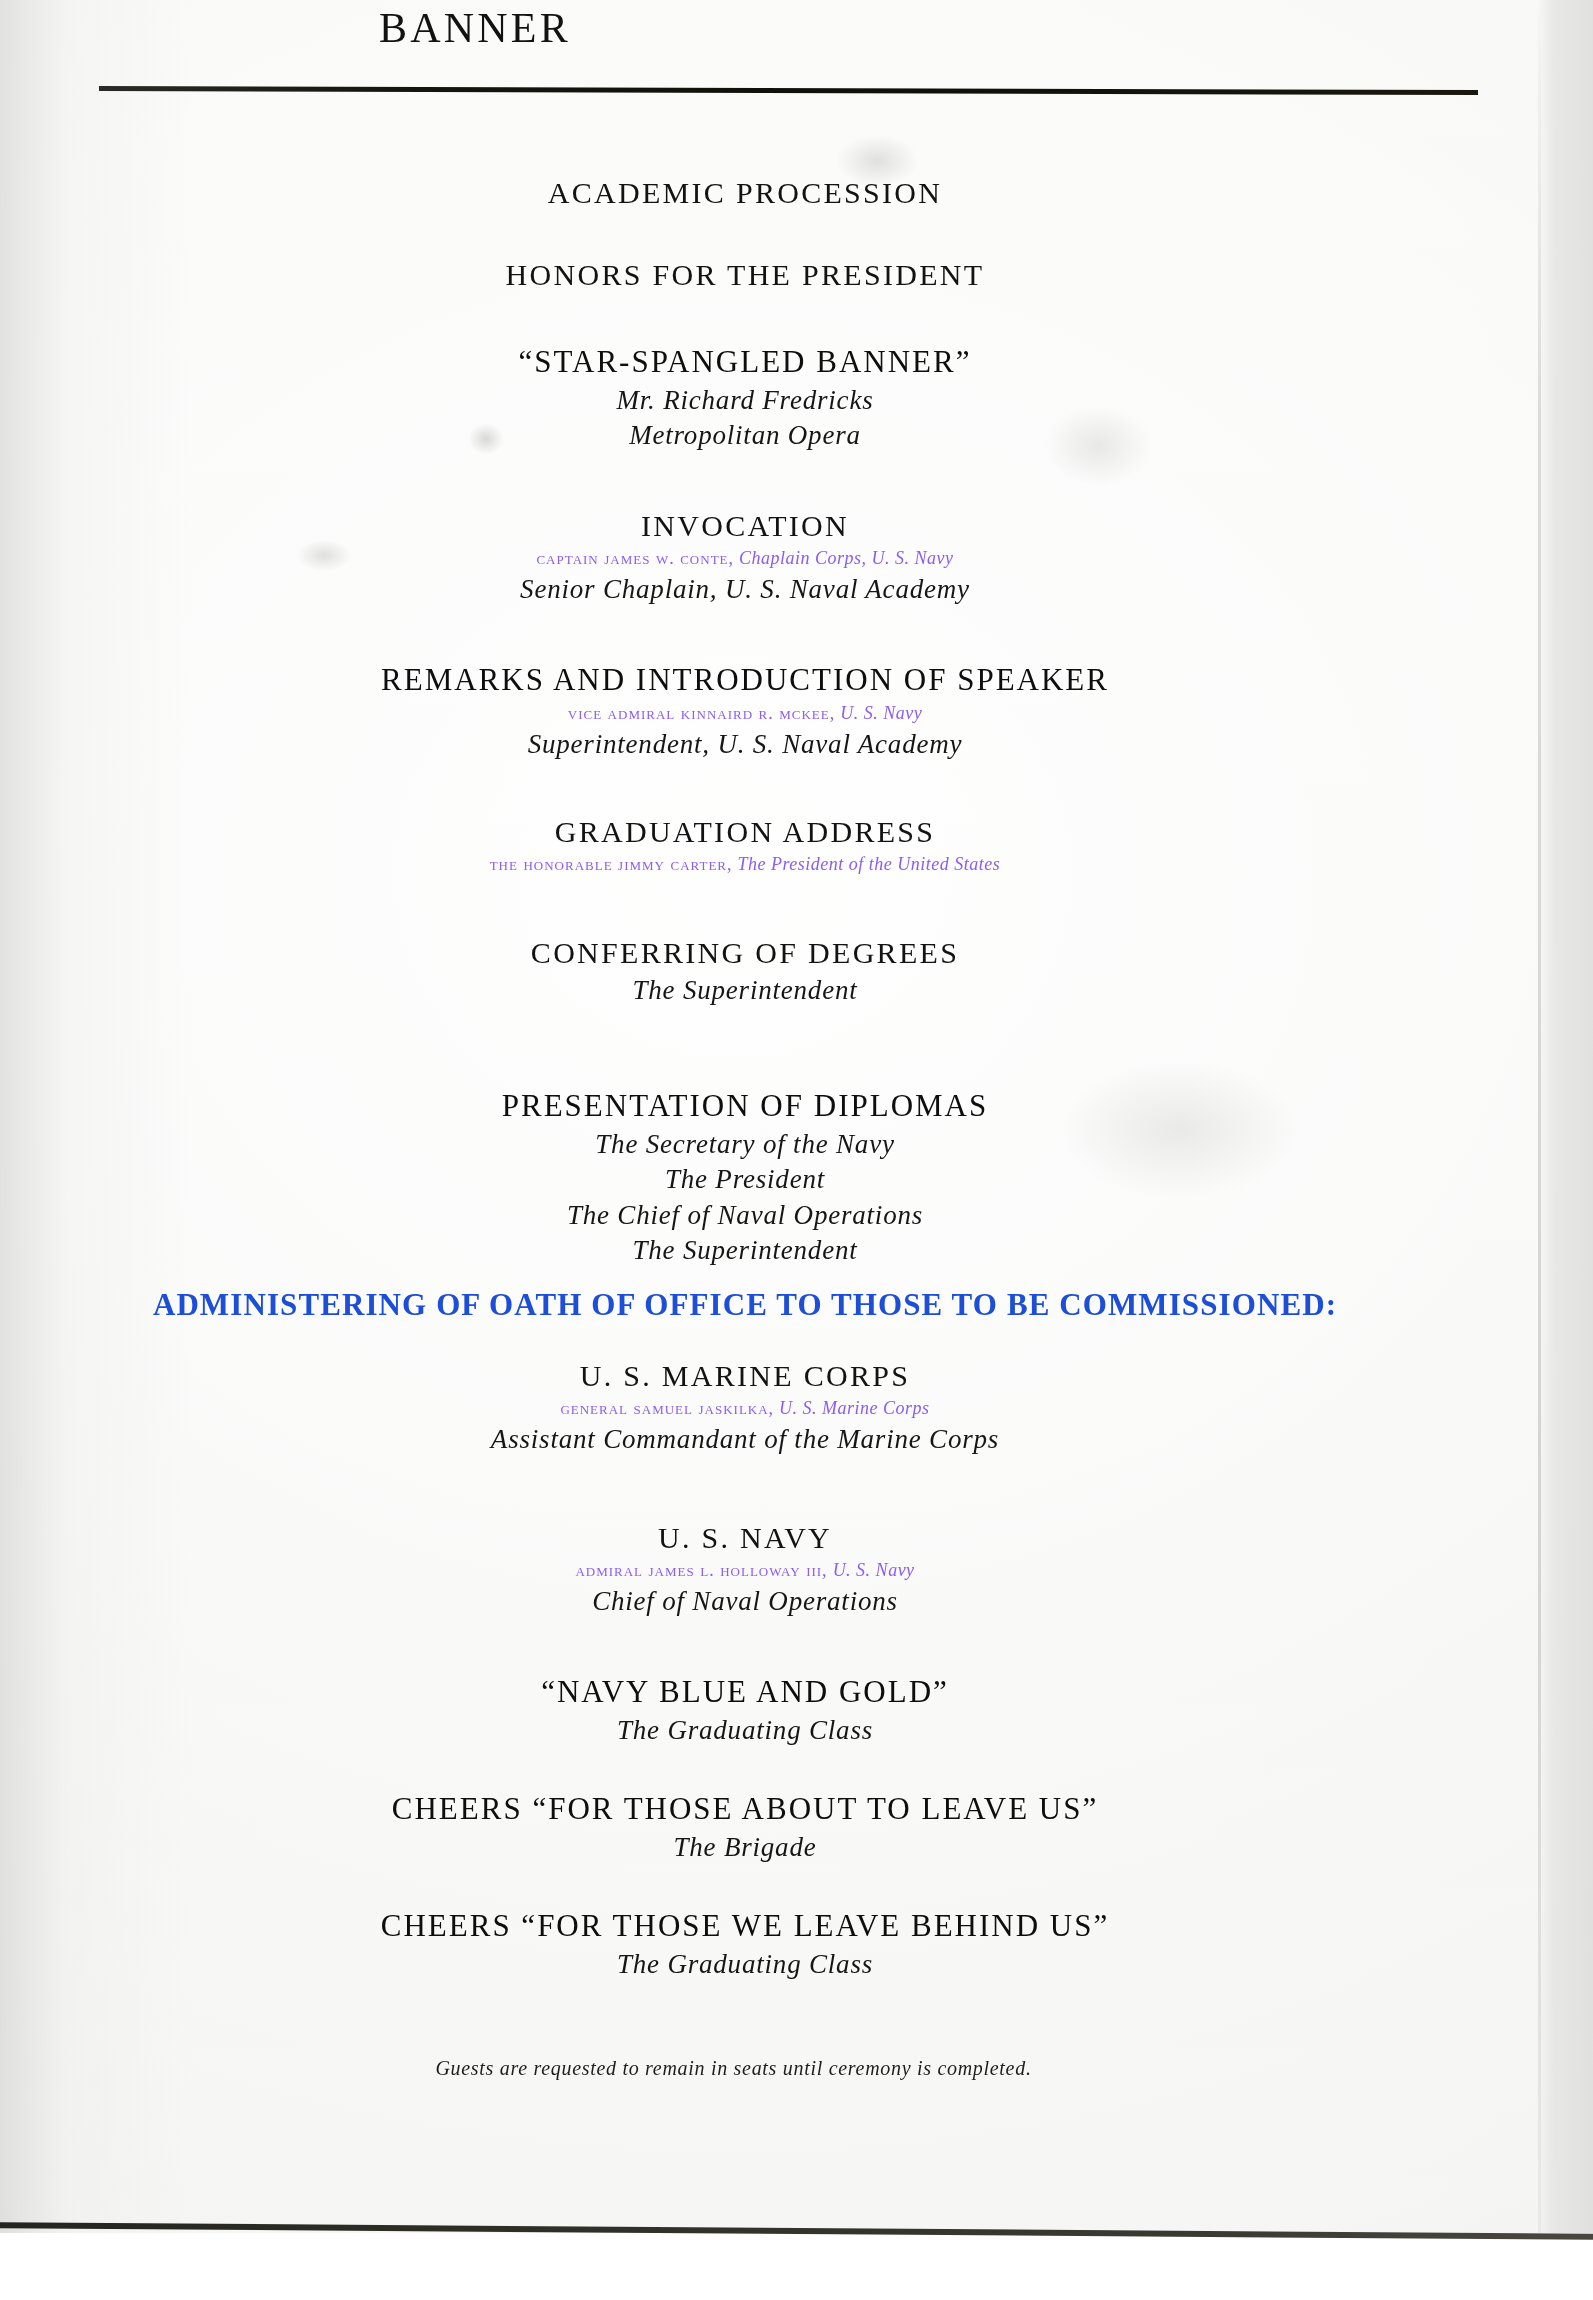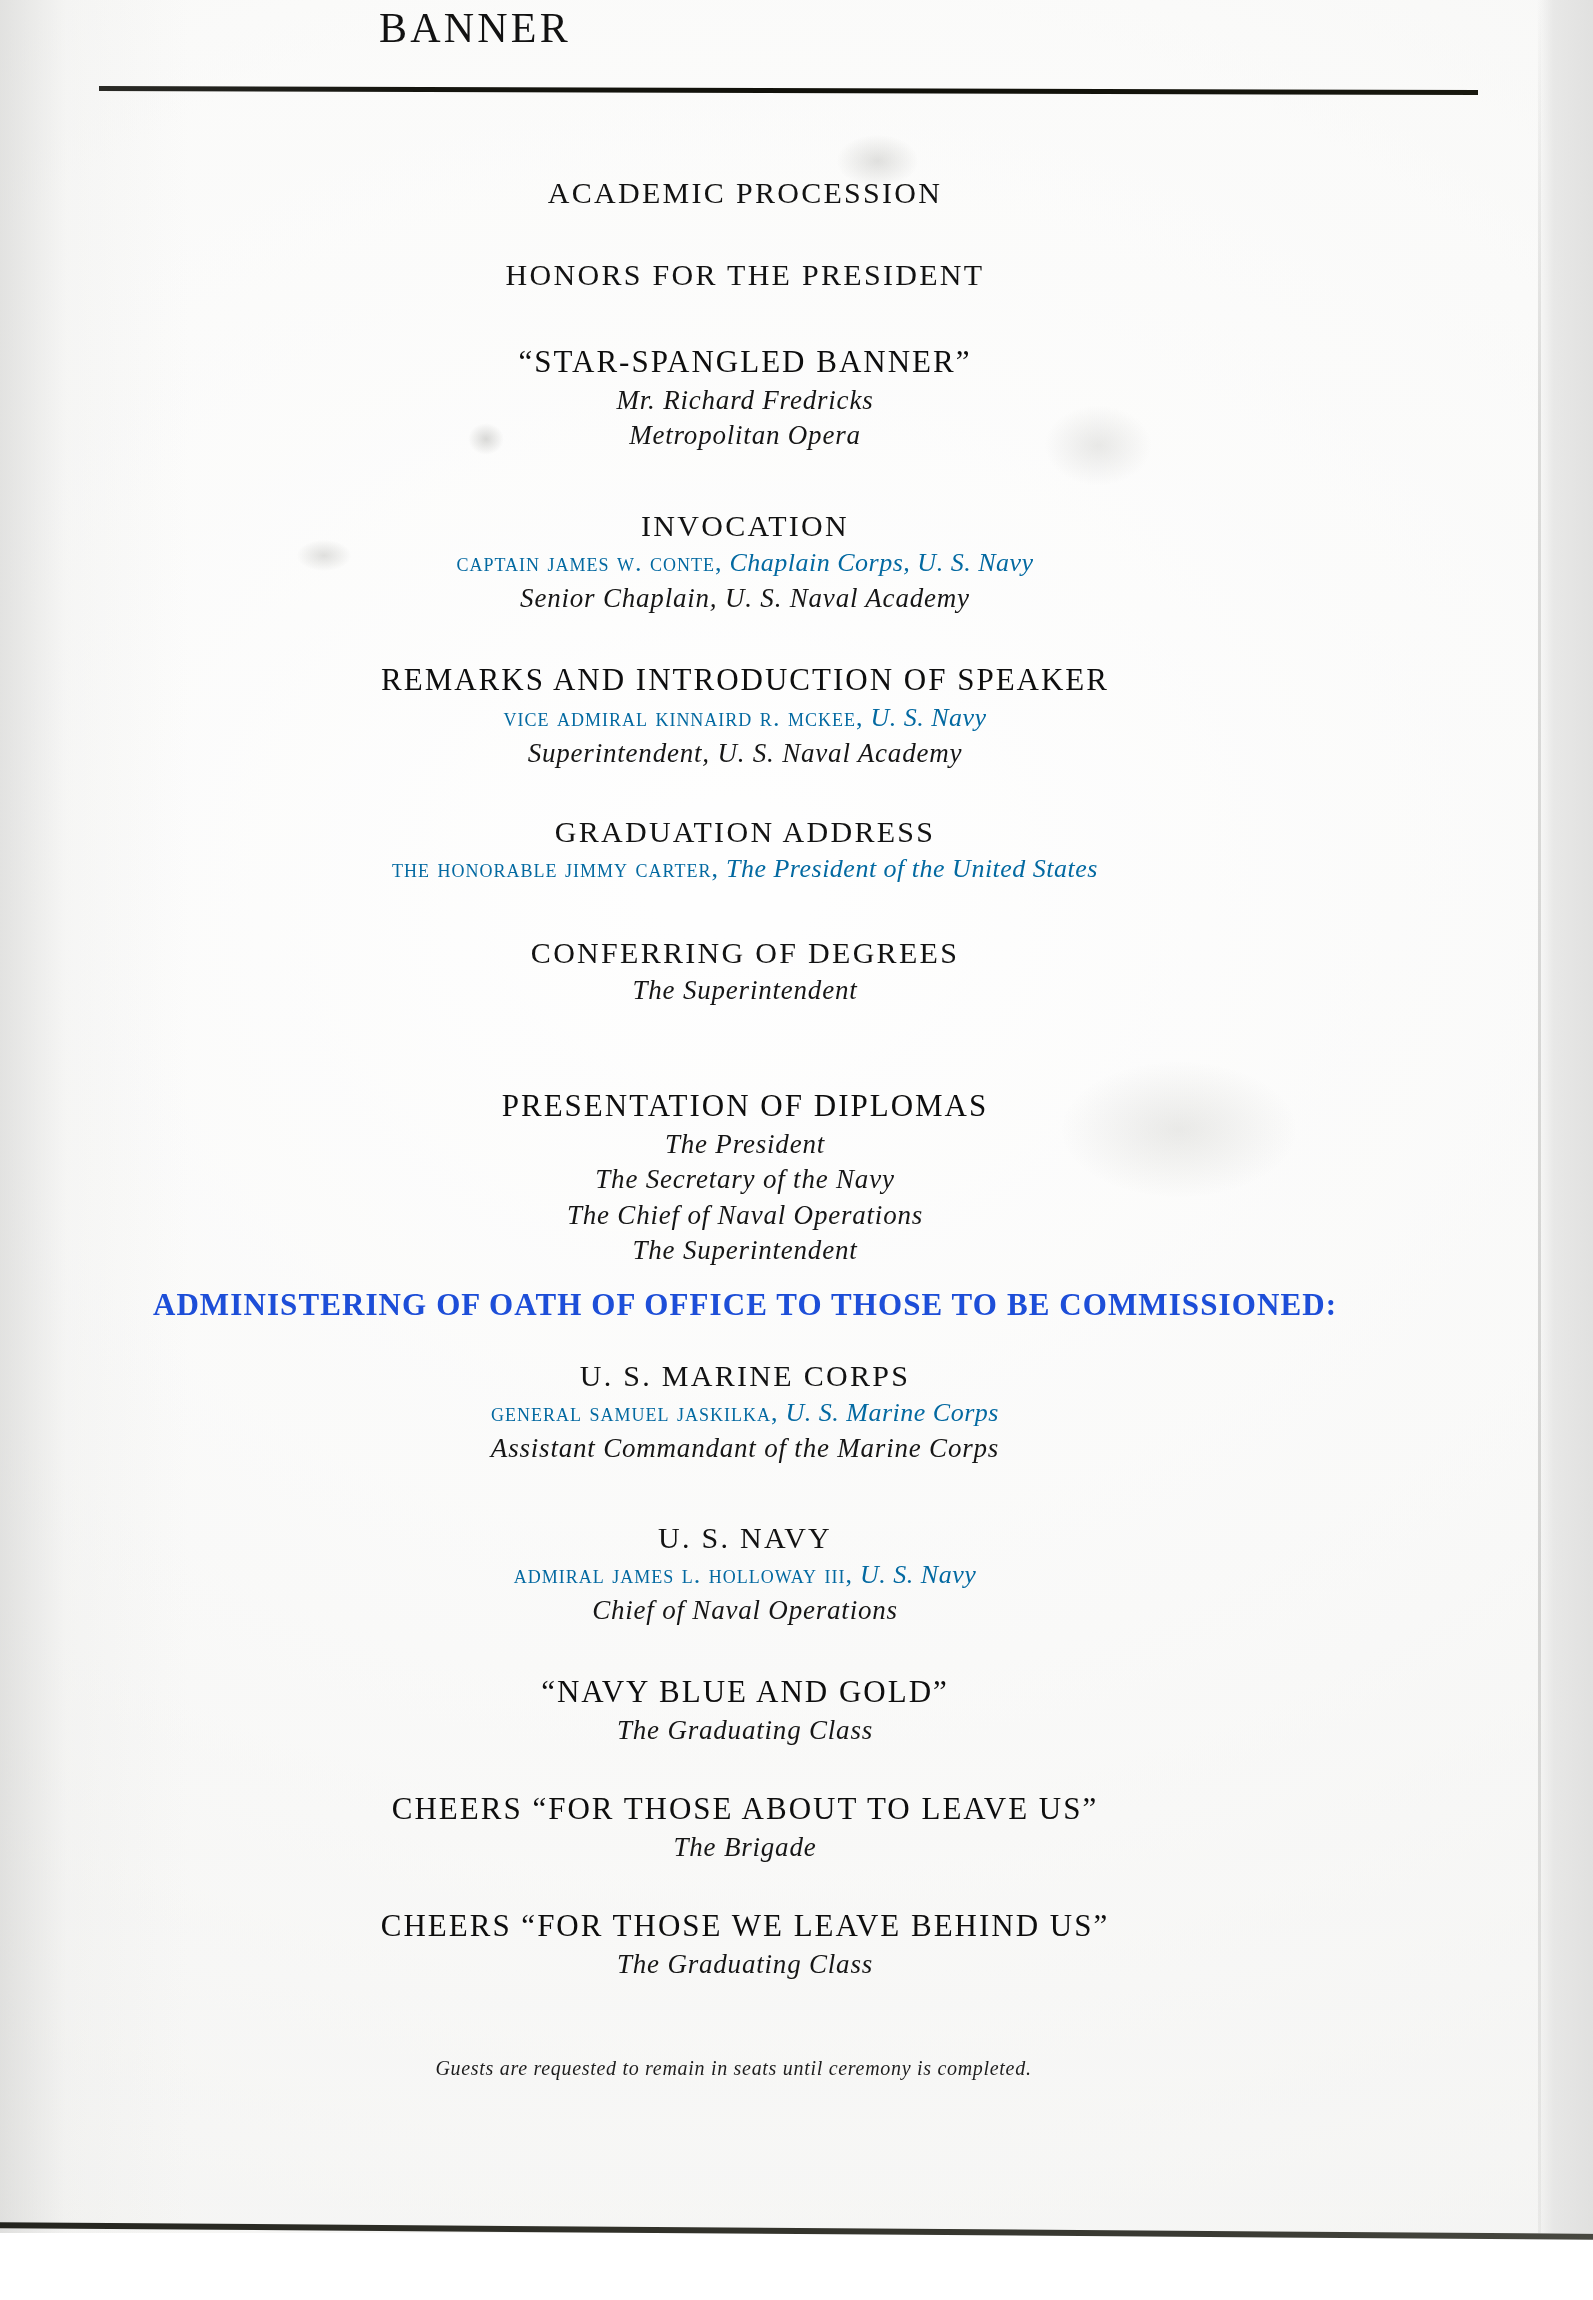--- a/index.html
+++ b/index.html
@@ -129,23 +129,23 @@
   }
   .subline {
     font-style: italic;
     font-size: 27px;
     letter-spacing: 0.8px;
     color: #161616;
     margin-top: 4.5px;
     white-space: nowrap;
   }
   .namerow {
-    font-size: 26px;
+    font-size: 18px;
     letter-spacing: 0.5px;
-    color: #0369a1;
+    color: #8b5cf6;
     margin-top: 5.4px;
     white-space: nowrap;
   }
   
   .sc {
     font-variant: small-caps;
     text-transform: lowercase;
     letter-spacing: 1px;
   }
   .sc::first-letter { font-size: 1em; }
@@ -204,22 +204,22 @@
         <div class="block" style="top: 815px;">
           <div class="heading">GRADUATION ADDRESS</div>
           <div class="namerow"><span class="sc">The Honorable Jimmy Carter,</span> <span class="ital">The President of the United States</span></div>
         </div>
         <div class="block" style="top: 936px;">
           <div class="heading">CONFERRING OF DEGREES</div>
           <div class="subline">The Superintendent</div>
         </div>
         <div class="block" style="top: 1056px; margin-top: 32px;">
           <div class="heading-bold">PRESENTATION OF DIPLOMAS</div>
+          <div class="subline">The Secretary of the Navy</div>
           <div class="subline">The President</div>
-          <div class="subline">The Secretary of the Navy</div>
           <div class="subline">The Chief of Naval Operations</div>
           <div class="subline">The Superintendent</div>
         </div>
         <div class="block" style="top: 1287px;">
           <div class="heading-wide">ADMINISTERING OF OATH OF OFFICE TO THOSE TO BE COMMISSIONED:</div>
         </div>
         <div class="block" style="top: 1359px;">
           <div class="heading">U. S. MARINE CORPS</div>
           <div class="namerow"><span class="sc">General Samuel Jaskilka,</span> <span class="ital">U. S. Marine Corps</span></div>
           <div class="subline">Assistant Commandant of the Marine Corps</div>

